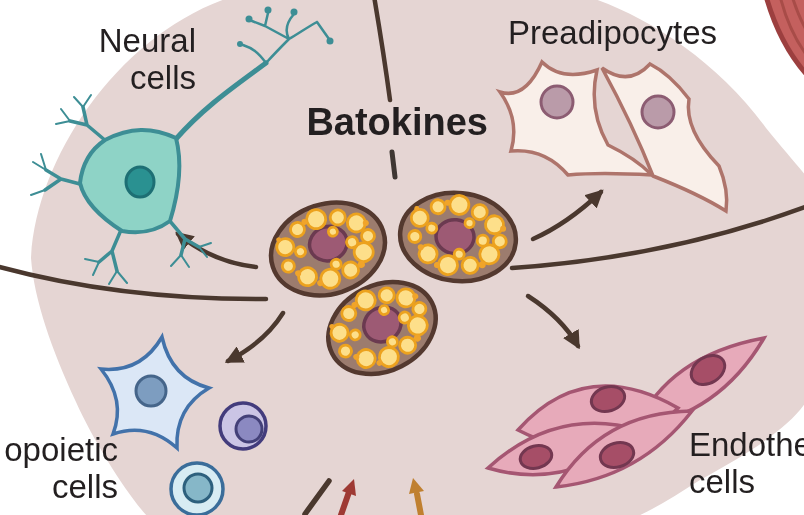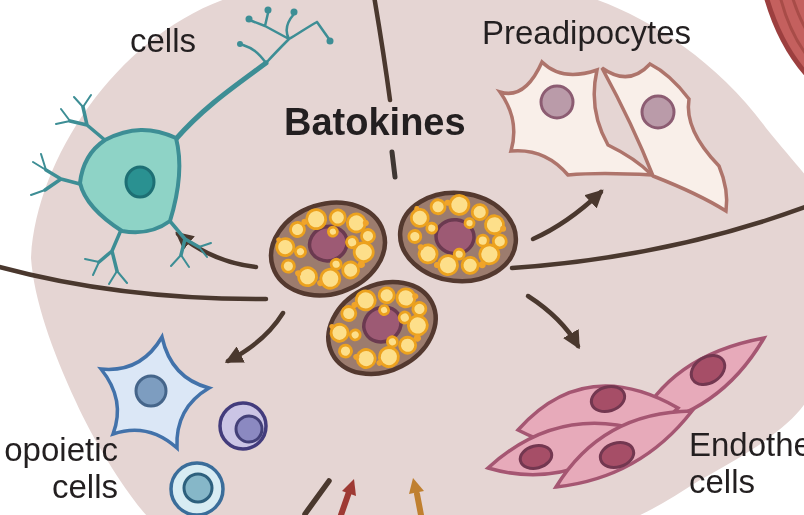--- a/index.html
+++ b/index.html
@@ -2,21 +2,21 @@
 <html><head>
 <meta charset="utf-8">
 <style>
   html,body{margin:0;padding:0;background:#fff;}
   #stage{position:relative;width:804px;height:515px;overflow:hidden;background:#ffffff;
          font-family:"Liberation Sans", sans-serif;}
   #diagram-svg{position:absolute;left:0;top:0;}
   .lbl{position:absolute;color:#231f20;font-size:33px;line-height:37px;white-space:nowrap;}
   .lbl.bold{font-weight:bold;font-size:38px;}
   .r{text-align:right;}
-  .c{text-align:left;}
+  .c{text-align:right;}
   .lp{fill:#fddf8a;stroke:#eca21e;stroke-width:2.8;}
   .lps{fill:#f0a42a;stroke:none;}
   .den{stroke:#3d8e95;fill:none;stroke-linecap:round;}
   .arr{stroke:#4a382e;stroke-width:4.5;fill:none;stroke-linecap:round;}
 </style>
 </head>
 <body>
 
 <div id="stage">
 
@@ -142,24 +142,25 @@
       <polygon points="354,479 356,496 342,491"></polygon>
     </g>
     <g fill="#c08030">
       <path d="M421,515 L417,494" stroke="#c08030" stroke-width="6" stroke-linecap="round"></path>
       <polygon points="413,478 424,491 409,494"></polygon>
     </g>
   </g>
 </svg>
 
 <div class="lbl r" style="left:36px;top:22px;width:160px;">
+  <div>Neural</div>
   <div>cells</div>
 </div>
 
-<div class="lbl" style="left:482px;top:14px;width:230px;">Preadipocytes</div>
+<div class="lbl" style="left:508px;top:14px;width:230px;">Preadipocytes</div>
 
 <div class="lbl bold c" style="left:284px;top:104px;width:204px;">Batokines</div>
 
 
 <div class="lbl r" style="left:-62px;top:431px;width:180px;">
   <div>opoietic</div>
   <div>cells</div>
 </div>
 
 <div class="lbl" style="left:689px;top:426px;width:130px;">

